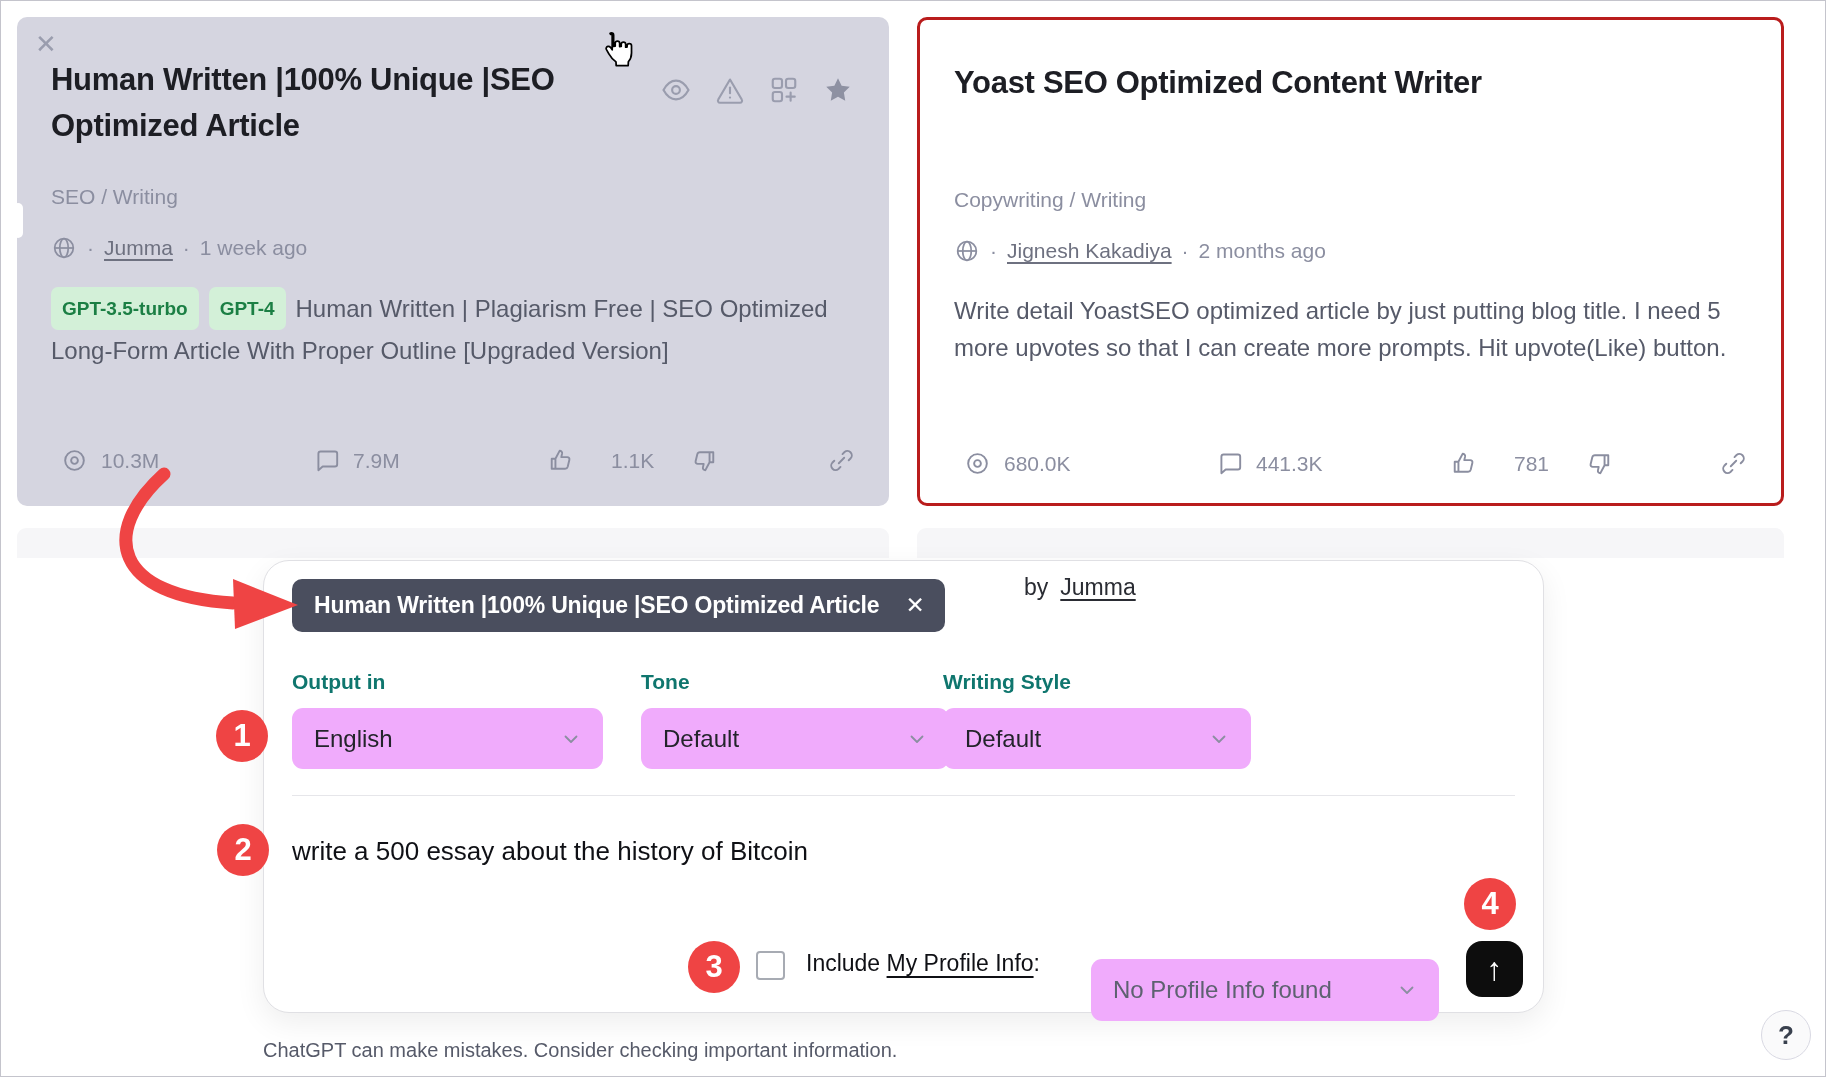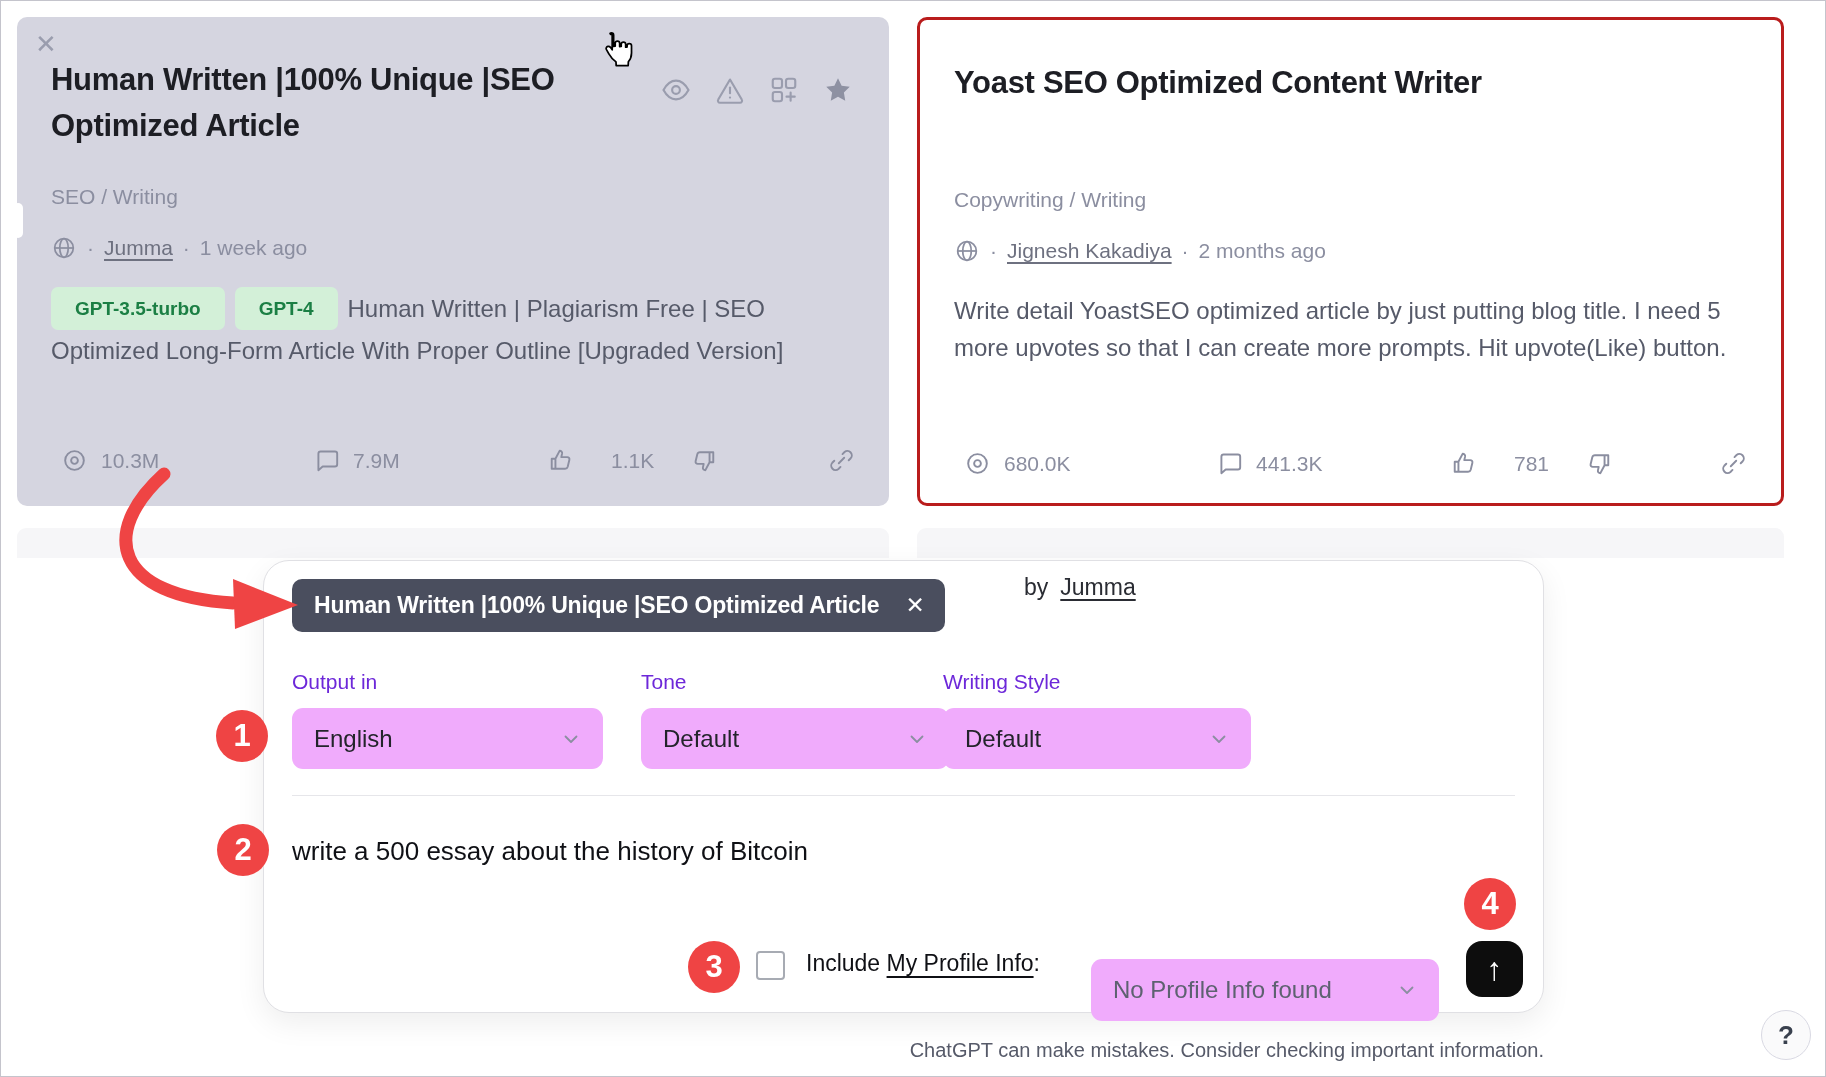--- a/index.html
+++ b/index.html
@@ -15,21 +15,21 @@
   .card-2 .card-title { width:575px; }
   .card-icons { position:absolute; right:36px; top:58px; display:flex; gap:24px; color:#9a9dae; align-items:center; }
   .card-icons svg { width:30px; height:30px; }
   .card-icons .star { color:#8e91a2; }
   .card-category { position:absolute; left:34px; top:168px; font-size:21px; color:#8b8ea0; }
   .card-author { position:absolute; left:34px; top:218px; display:flex; align-items:center; gap:10px; font-size:21px; color:#8b8ea0; }
   .card-author svg { width:26px; height:26px; color:#8b8ea0; }
   .author-link { color:#6e7180; text-decoration:underline; text-underline-offset:4px; }
   .card-desc { position:absolute; left:34px; top:272px; width:804px; font-size:24px; line-height:37px; color:#565a69; }
   .card-2 .card-desc { width:792px; }
-  .badge { display:inline-block; background:#d3f0d8; color:#1b7f44; font-size:19px; font-weight:700; padding:3px 24px; border-radius:7px; margin-right:10px; transform:translateY(-2px); }
+  .badge { display:inline-block; background:#d3f0d8; color:#1b7f44; font-size:19px; font-weight:700; padding:3px 11px; border-radius:7px; margin-right:10px; transform:translateY(-2px); }
   .card-stats { position:absolute; left:0; right:0; top:430px; height:34px; color:#8b8ea0; }
   .stat-group { position:absolute; display:flex; align-items:center; gap:13px; font-size:21px;text-align:right; }
   .stat-group svg { width:27px; height:27px; }
   .sg1 { left:44px; } .sg2 { left:296px; } .sg3 { left:530px;gap:37px; }
   .sg-link { position:absolute; right:34px; }
   .sg-link svg { width:27px; height:27px; }
 
   
   .strip { position:absolute; top:527px; height:30px; background:#f6f6f8; border-radius:9px 9px 0 0; }
   .strip-left { left:16px; width:872px; }
@@ -40,37 +40,37 @@
   
   .panel { position:absolute; left:262px; top:559px; width:1281px; height:453px; background:#fff; border:1px solid #e0e0e4; border-radius:26px; box-shadow:0 10px 30px rgba(0,0,0,0.07); }
   .chip-row { position:absolute; left:28px; top:18px; display:flex; align-items:center; }
   .chip { display:inline-flex; align-items:center; gap:26px; height:53px; padding:0 20px 0 22px; background:#4a4e5e; border-radius:10px; color:#fff; }
   .chip-label { font-size:23px; font-weight:600; letter-spacing:-0.2px; }
   .chip-close { font-size:23px; color:#fff; }
   .by-author { position:absolute; left:760px; top:13px; display:flex; gap:12px; font-size:23px; color:#2a2c33; white-space:nowrap; }
 
   .field { position:absolute; top:109px; }
   .f1 { left:28px; width:311px; } .f2 { left:377px; width:308px; } .f3 { left:679px; width:308px; }
-  .field-label { font-size:21px; font-weight:400; color:#6d28d9; margin-bottom:14px; }
+  .field-label { font-size:21px; font-weight:700; color:#0f766e; margin-bottom:14px; }
   .select { height:61px; background:#f0abfc; border-radius:11px; display:flex; align-items:center; justify-content:space-between; padding:0 20px 0 22px; }
   .select-value { font-size:24px; color:#23242b; }
   .select svg { width:24px; height:24px; color:#8b8ea0; }
 
   .divider { position:absolute; left:28px; right:28px; top:234px; height:1px; background:#e6e6ea; }
   .prompt-text { position:absolute; left:28px; top:275px; font-size:26px; color:#0f1015; }
 
   .bottom-row { position:absolute; left:0; right:0; top:374px; height:62px; }
   .checkbox { position:absolute; left:492px; top:16px; width:29px; height:29px; background:#fff; border:2px solid #a7abb3; border-radius:4px; }
   .include-label { position:absolute; left:542px; top:15px; font-size:23px; color:#0f1015; white-space:nowrap; }
   .include-label .u { text-decoration:underline; text-underline-offset:5px; }
   .profile-select { position:absolute; left:827px; width:348px;margin-top:24px; }
   .send-btn { position:absolute; left:1202px; top:6px; width:57px; height:56px; background:#0d0d0d; border-radius:16px; color:#fff; display:flex; align-items:center; justify-content:center; font-size:32px; font-weight:700; }
 
   
-  .footer { position:absolute; left:262px; top:1038px; width:1281px; text-align:right; font-size:20px; color:#565a69; }
+  .footer { position:absolute; left:262px; top:1038px; width:1281px; text-align:left; font-size:20px; color:#565a69; }
   .help-btn { position:absolute; left:1760px; top:1009px; width:50px; height:50px; border-radius:50%; background:#fafafb; border:1px solid #d9d9e3; color:#39404e; font-size:26px; font-weight:700; display:flex; align-items:center; justify-content:center; }
 
   
   .num-badge { position:absolute; width:52px; height:52px; border-radius:50%; background:#ef4444; color:#fff; font-size:31px; font-weight:700; display:flex; align-items:center; justify-content:center; z-index:30; }
   .nb1 { left:215px; top:709px; } .nb2 { left:216px; top:823px; } .nb3 { left:687px; top:940px; } .nb4 { left:1463px; top:877px; }
   .arrow-svg { position:absolute; left:80px; top:440px; width:260px; height:200px; z-index:25; }
   .cursor { position:absolute; left:596px; top:28px; width:38px; height:44px; z-index:40; }
   .hidden-defs { position:absolute; width:0; height:0; overflow:hidden; }
 </style>
 </head>

